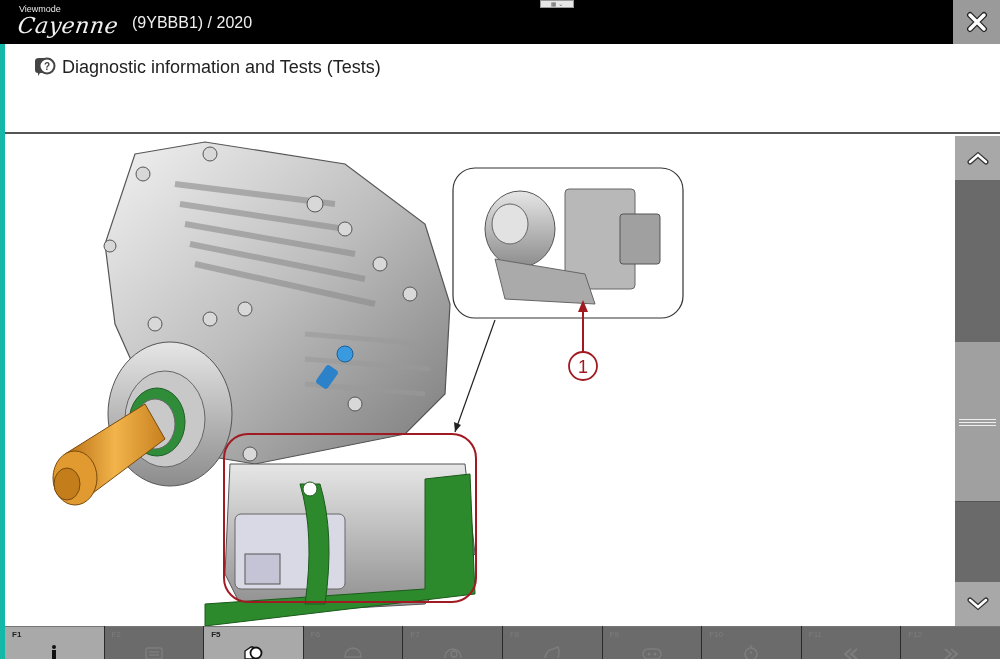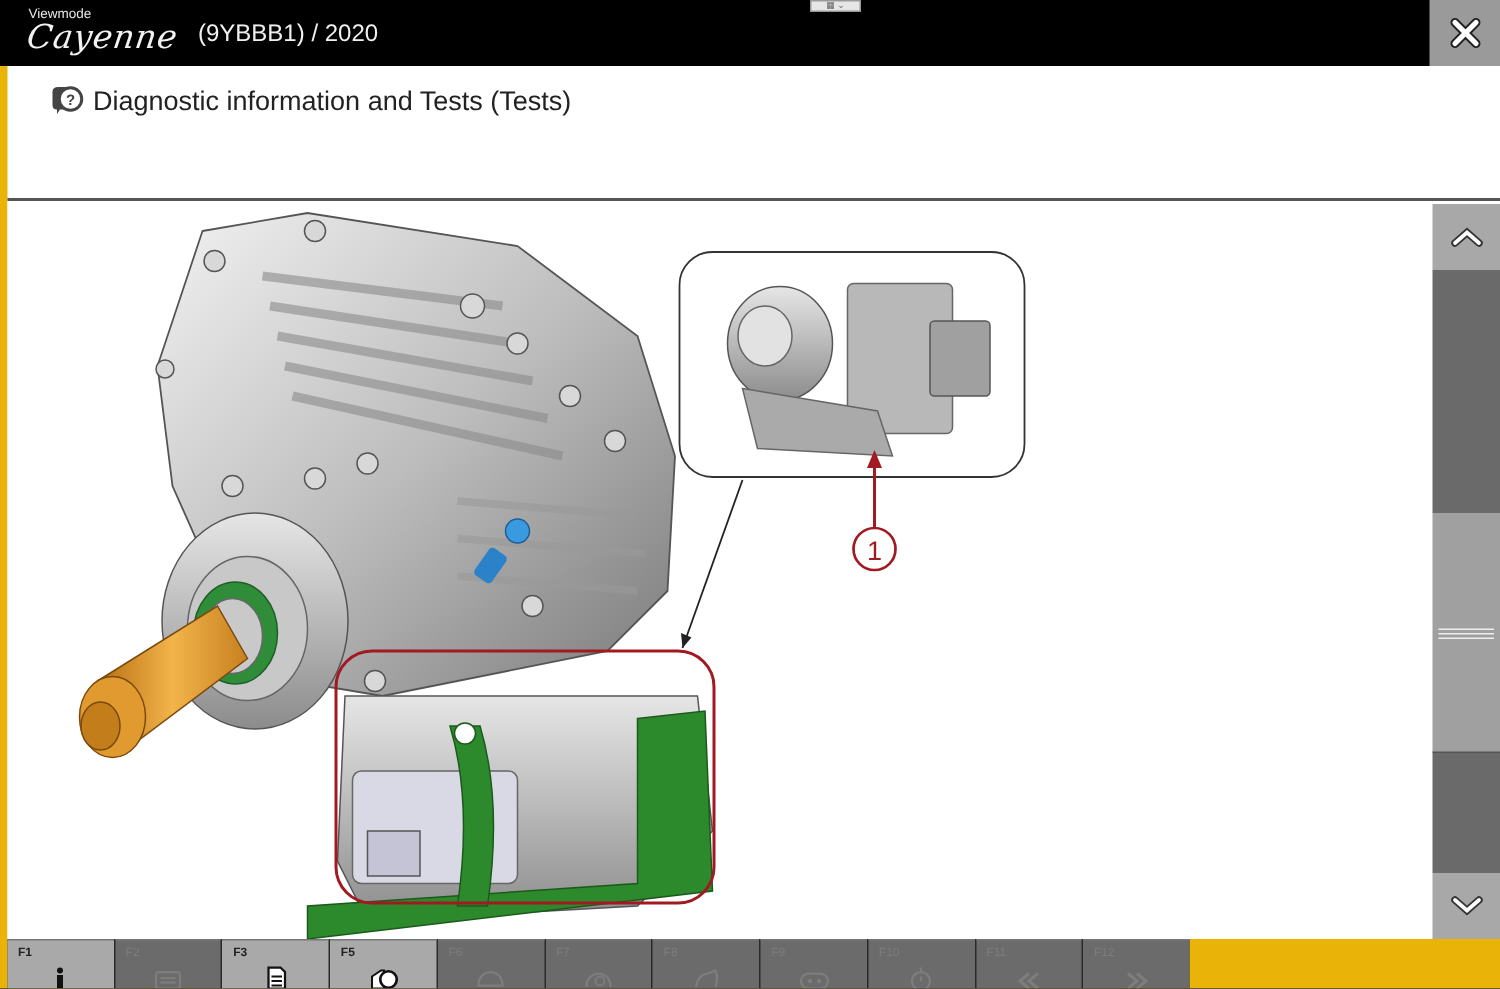--- a/index.html
+++ b/index.html
@@ -1,17 +1,17 @@
 <!DOCTYPE html>
 <html><head>
 <meta charset="utf-8">
 <style>
   * { box-sizing: border-box; margin: 0; padding: 0; }
   html, body { width: 1000px; height: 659px; overflow: hidden; background: #000; font-family: "Liberation Sans", "DejaVu Sans", sans-serif; }
-  .app { position: relative; width: 1000px; height: 659px; background: #eab308; }
+  .app { position: relative; width: 1000px; height: 659px; background: #14b8a6; }
 
   
   .header { position: absolute; left: 0; top: 0; width: 1000px; height: 44px; background: #000; color: #fff; }
   .viewmode { position: absolute; left: 19px; top: 4px; font-size: 9px; color: #e8e8e8; }
   .model-logo { position: absolute; left: 18px; top: 13px; font-family: "DejaVu Serif", serif; font-style: italic; font-size: 22px; color: #f2f2f2; letter-spacing: 0.5px; transform: skewX(-8deg); }
   .model-code { position: absolute; left: 132px; top: 14px; font-size: 16px; color: #f0f0f0; }
   .mini-toolbar { position: absolute; left: 540px; top: 0; width: 34px; height: 8px; background: #e6e6e6; border: 1px solid #999; font-size: 6px; color:#666; line-height: 6px; text-align:center; }
   .header-right { position: absolute; right: 62px; top: 7px; text-align: right; font-size: 13px; line-height: 15px; color: #f4f4f4; }
   .close-btn { position: absolute; right: 0; top: 0; width: 47px; height: 44px; background: #9a9a9a; display:flex; align-items:center; justify-content:center; }
 
@@ -30,21 +30,21 @@
   .sb-up, .sb-down { position: absolute; left: 0; width: 45px; height: 44px; background: #a8a8a8; display:flex; align-items:center; justify-content:center; }
   .sb-up { top: 0; }
   .sb-down { top: 446px; }
   .sb-track-top { position: absolute; top: 44px; left: 0; width: 45px; height: 162px; background: #6a6a6a; }
   .sb-thumb { position: absolute; top: 206px; left: 0; width: 45px; height: 160px; background: #a0a0a0; border-bottom: 1px solid #555; }
   .sb-grip { position: absolute; left: 4px; top: 77px; width: 37px; height: 7px; border-top: 1px solid #eee; border-bottom: 1px solid #eee; }
   .sb-grip::after { content:""; position:absolute; left:0; top:2px; width:37px; height:1px; background:#eee; }
   .sb-track-bottom { position: absolute; top: 366px; left: 0; width: 45px; height: 80px; background: #6a6a6a; }
 
   
-  .fkeys { position: absolute; left: 5px; top: 626px; width: 788px; height: 33px; display: flex; background:#2a2a2a; }
+  .fkeys { position: absolute; left: 5px; top: 626px; width: 995px; height: 33px; display: flex; background:#2a2a2a; }
   .fkey { position: relative; flex: 1; height: 33px; margin-right: 1px; background: #a9a9a9; border-top: 1px solid #777; }
   .fkey.disabled { background: #6b6b6b; }
   .fkey-label { position: absolute; left: 7px; top: 3px; font-size: 8px; font-weight: bold; color: #222; }
   .fkey.disabled .fkey-label { color: #7d7d7d; font-weight: normal; }
   .fkey-icon { position: absolute; left: 50%; bottom: 0; transform: translateX(-50%); width: 24px; height: 18px; }
 </style>
 </head>
 <body>
 
 <div class="app">
@@ -192,27 +192,20 @@
       </svg>
     </div>
     <div class="fkey disabled">
       <span class="fkey-label">F2</span>
       <svg class="fkey-icon" viewBox="0 0 24 18">
         <rect x="4" y="7" width="16" height="11" rx="2" fill="none" stroke="#7d7d7d" stroke-width="1.5"></rect>
         <path d="M7 11 H17 M7 14 H17" stroke="#7d7d7d" stroke-width="1.5"></path>
       </svg>
     </div>
     <div class="fkey">
-      <span class="fkey-label">F3</span>
-      <svg class="fkey-icon" viewBox="0 0 24 18">
-        <path d="M7 4 L15 4 L18 7 L18 18 L7 18 Z" fill="#fff" stroke="#111" stroke-width="1.5"></path>
-        <path d="M9 10 H16 M9 13 H16 M9 16 H16" stroke="#111" stroke-width="1.3"></path>
-      </svg>
-    </div>
-    <div class="fkey">
       <span class="fkey-label">F5</span>
       <svg class="fkey-icon" viewBox="0 0 24 18">
         <path d="M4 18 L4 10 L10 6 L12 6 L12 18 Z" fill="#fff" stroke="#111" stroke-width="1.3"></path>
         <circle cx="15" cy="12" r="5.5" fill="#fff" stroke="#111" stroke-width="1.8"></circle>
       </svg>
     </div>
     <div class="fkey disabled">
       <span class="fkey-label">F6</span>
       <svg class="fkey-icon" viewBox="0 0 24 18">
         <path d="M4 16 Q4 8 12 7 Q20 8 20 16 Z" fill="none" stroke="#7d7d7d" stroke-width="1.5"></path>

